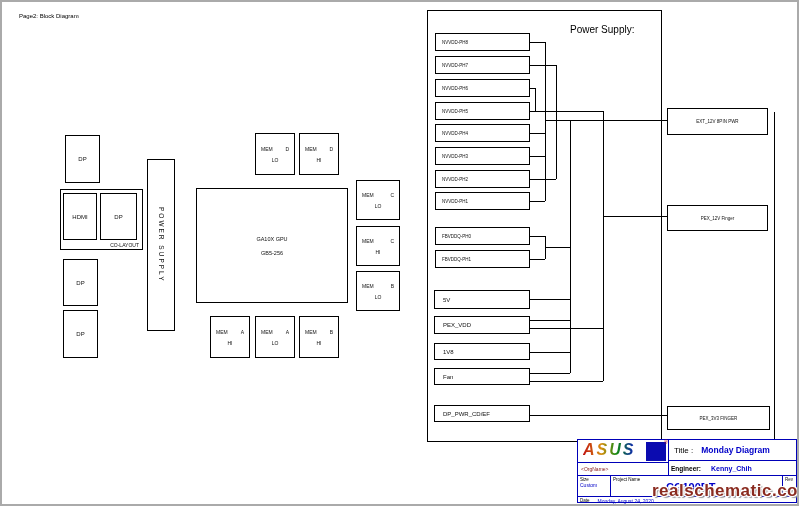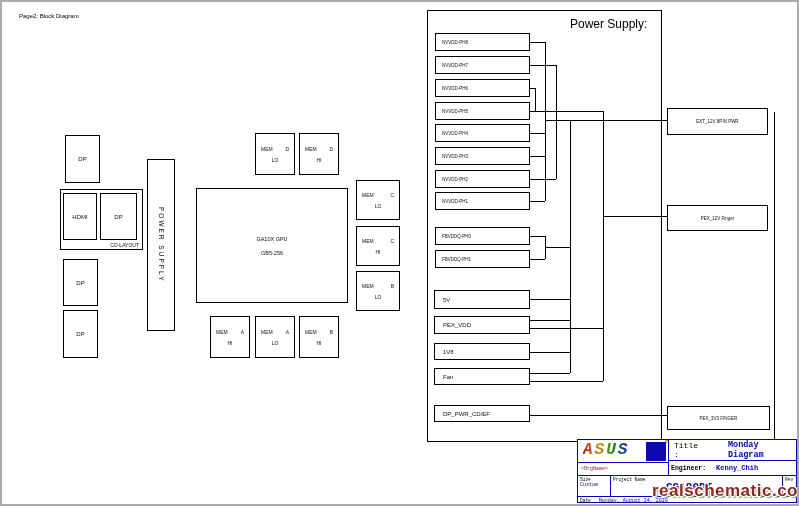--- a/index.html
+++ b/index.html
@@ -18,25 +18,25 @@
   .vps{writing-mode:vertical-rl;text-orientation:mixed;letter-spacing:2px;font-size:6.5px;}
   .gpu-blk{flex-direction:column;gap:8px;font-size:5.5px;}
   .mem{flex-direction:column;gap:5px;font-size:5px;padding:0 5px;}
   .mem .mr1{display:flex;justify-content:space-between;width:100%;}
   .ph{position:absolute;left:433px;width:95px;height:18px;border:1px solid #000;
       box-sizing:border-box;display:flex;align-items:center;padding-left:6px;font-size:4.5px;}
   .rail{position:absolute;left:432px;width:96px;border:1px solid #000;box-sizing:border-box;
       display:flex;align-items:center;padding-left:8px;font-size:6px;}
   .rbox{position:absolute;border:1px solid #000;box-sizing:border-box;display:flex;
       align-items:center;justify-content:center;font-size:4.5px;}
-  .ps-title{position:absolute;left:568px;top:15px;font-size:12px;color:#000;}
+  .ps-title{position:absolute;left:568px;top:22px;font-size:10px;color:#000;}
   
   .tb{position:absolute;left:575px;top:437px;width:220px;height:64px;
       border:1px solid #0000b8;box-sizing:border-box;background:#fff;}
-  .cell{position:absolute;box-sizing:border-box;border-right:1px solid #0000b8;border-bottom:1px solid #0000b8;font-family:Liberation Mono, monospace;}
+  .cell{position:absolute;box-sizing:border-box;border-right:1px solid #0000b8;border-bottom:1px solid #0000b8;}
   .lab{color:#000;}
   .val{color:#0000c8;font-weight:bold;}
   .org{color:#8a2020;font-size:5px;}
   .asus-wrap{position:absolute;left:3px;top:2px;width:85px;height:19px;}
   .asus-box{position:absolute;right:0;top:0;width:20px;height:19px;background:#0b0bb0;}
   .asus-txt{position:absolute;left:2px;top:-1px;font-size:16px;font-weight:800;font-style:italic;
       letter-spacing:2px;color:#b01212;}
   @supports (-webkit-background-clip: text){
     .asus-txt{background:linear-gradient(90deg,#c01010 0%,#d89010 35%,#128a12 65%,#1020c0 100%);
       -webkit-background-clip:text;background-clip:text;color:transparent;}
@@ -196,21 +196,21 @@
 
   <div class="tb">
     <div class="cell" style="left:0;top:0;width:91px;height:23px">
       <div class="asus-wrap">
         <span class="asus-box"></span>
         <span class="asus-txt">ASUS</span>
         <span class="asus-r">®</span>
       </div>
     </div>
     <div class="cell org" style="left:0;top:23px;width:91px;height:13px;padding:3px 0 0 3px">&lt;OrgName&gt;</div>
-    <div class="cell" style="left:91px;top:0;width:129px;height:21px;border-right:none;display:flex;align-items:center;gap:21px;padding-left:5px">
+    <div class="cell" style="left:91px;top:0;width:129px;height:21px;border-right:none;display:flex;align-items:center;gap:8px;padding-left:5px">
       <span class="lab" style="font-size:8px">Title :</span>
       <span class="val" style="font-size:8.5px">Monday Diagram</span>
     </div>
     <div class="cell" style="left:91px;top:21px;width:129px;height:15px;border-right:none;display:flex;align-items:center;gap:10px;padding-left:2px">
       <span class="lab" style="font-size:6.5px;font-weight:bold">Engineer:</span>
       <span class="val" style="font-size:7px">Kenny_Chih</span>
     </div>
     <div class="cell" style="left:0;top:36px;width:33px;height:21px;font-size:4.5px;padding:1px 0 0 2px">
       <span class="lab">Size</span><br>
       <span class="val" style="font-size:5px;font-weight:normal">Custom</span>

